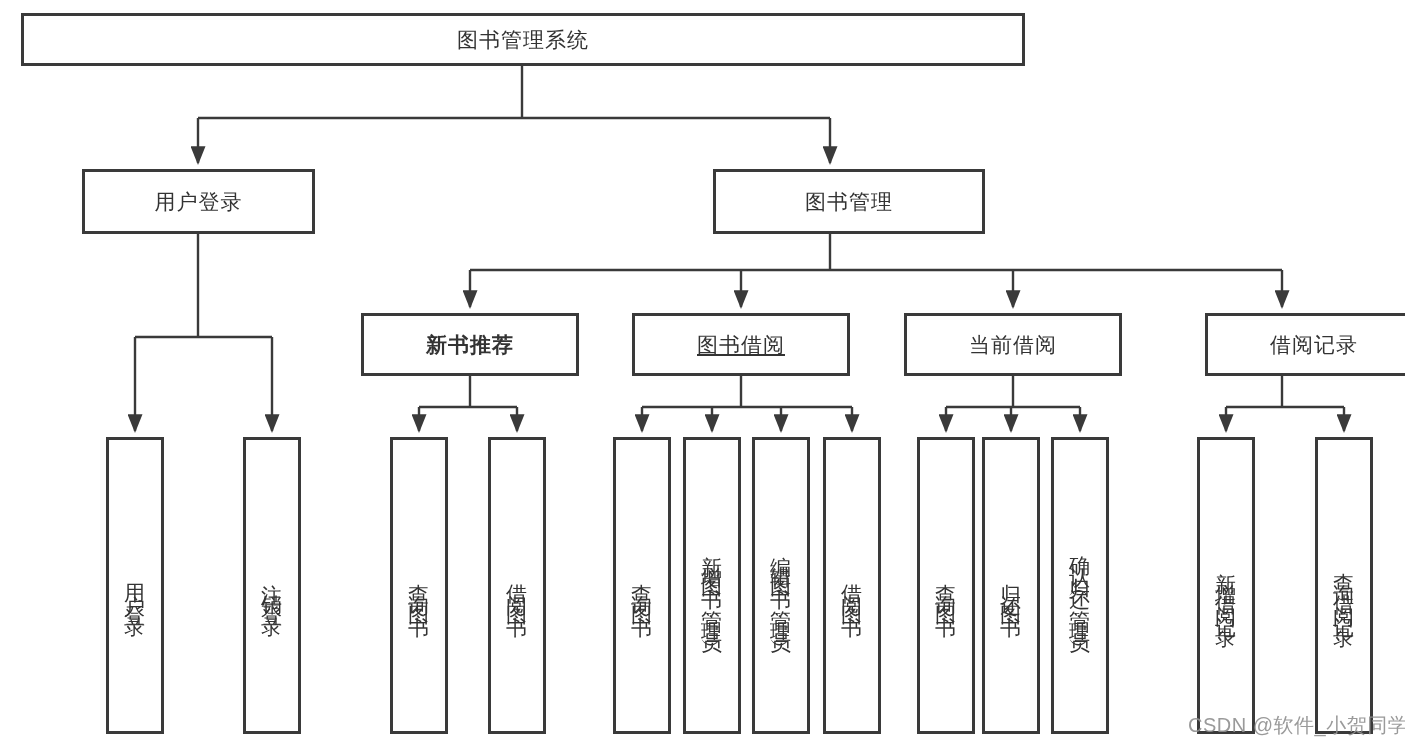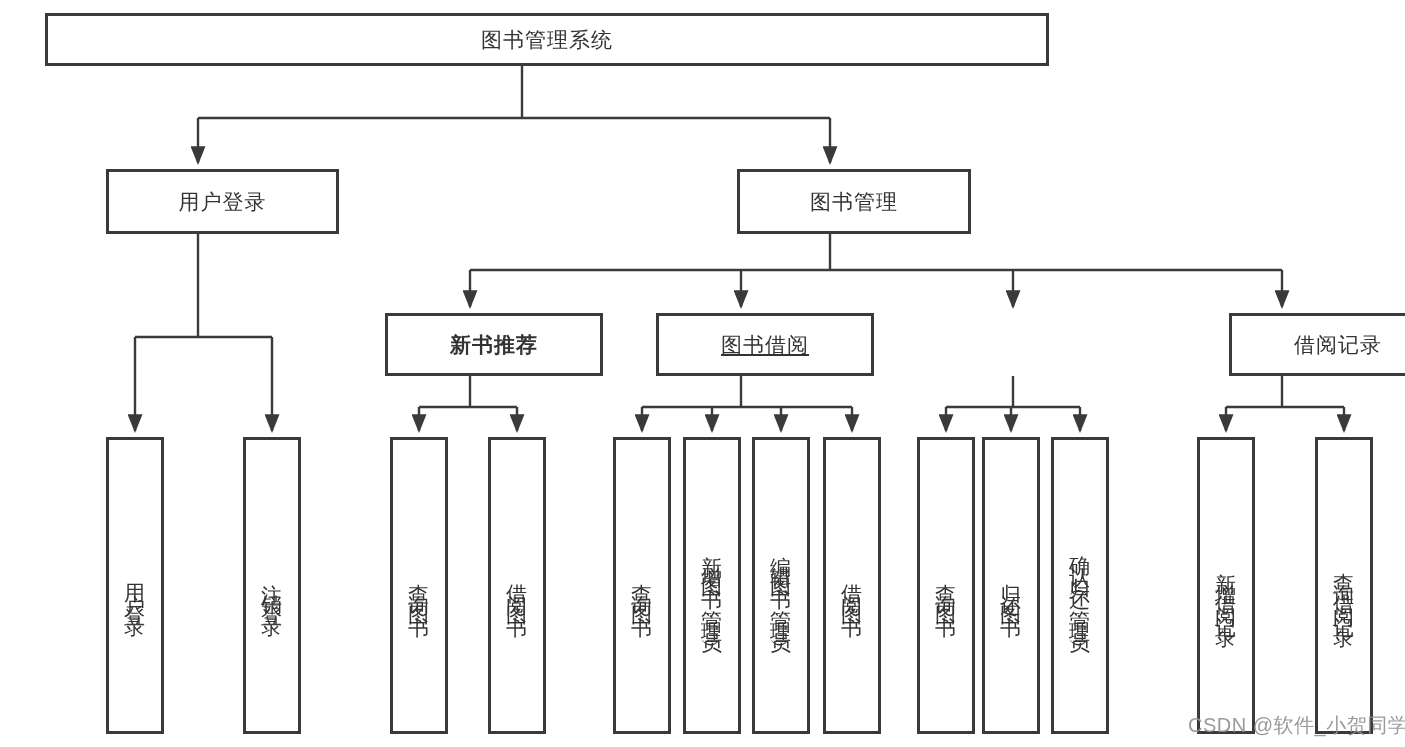--- a/index.html
+++ b/index.html
@@ -31,32 +31,31 @@
     color: #333333;
     display: flex;
     align-items: center;
     justify-content: center;
     z-index: 2;
     font-size: 21px;
   }
   .node.h {
     letter-spacing: 1px;
     white-space: nowrap;
-    margin-left: 24px;
   }
   .node.v {
     writing-mode: vertical-rl;
     line-height: 1;
     letter-spacing: 11px;
     padding-top: 6px;
   }
   
   .n-root   { left: 21px;   top: 13px;  width: 1004px; height: 53px; }
   .n-login  { left: 82px;   top: 169px; width: 233px;  height: 65px; }
-  .n-mgmt   { left: 713px;  top: 169px; width: 234px;  height: 65px; }
+  .n-mgmt   { left: 713px;  top: 169px; width: 272px;  height: 65px; }
   .lv3      { top: 313px;   width: 218px; height: 63px; }
   .n-rec    { left: 361px; font-weight: bold; }
   .n-borrow { left: 632px; text-decoration: underline; }
   .n-cur    { left: 904px; }
   .n-hist   { left: 1205px; }
   .leaf     { top: 437px;   width: 58px; height: 297px; }
   .lf-1  { left: 106px; }
   .lf-2  { left: 243px; }
   .lf-3  { left: 390px; }
   .lf-4  { left: 488px; }
@@ -135,20 +134,21 @@
     </g>
   </svg>
 
   <div class="node h n-root">图书管理系统</div>
 
   <div class="node h n-login">用户登录</div>
   <div class="node h n-mgmt">图书管理</div>
 
   <div class="node h lv3 n-rec">新书推荐</div>
   <div class="node h lv3 n-borrow">图书借阅</div>
+  <div class="node h lv3 n-cur">当前借阅</div>
   <div class="node h lv3 n-hist">借阅记录</div>
 
   <div class="node v leaf lf-1">用户登录</div>
   <div class="node v leaf lf-2">注销登录</div>
 
   <div class="node v leaf lf-3">查询图书</div>
   <div class="node v leaf lf-4">借阅图书</div>
 
   <div class="node v leaf lf-5">查询图书</div>
   <div class="node v leaf lf-6">新增图书（管理员）</div>

